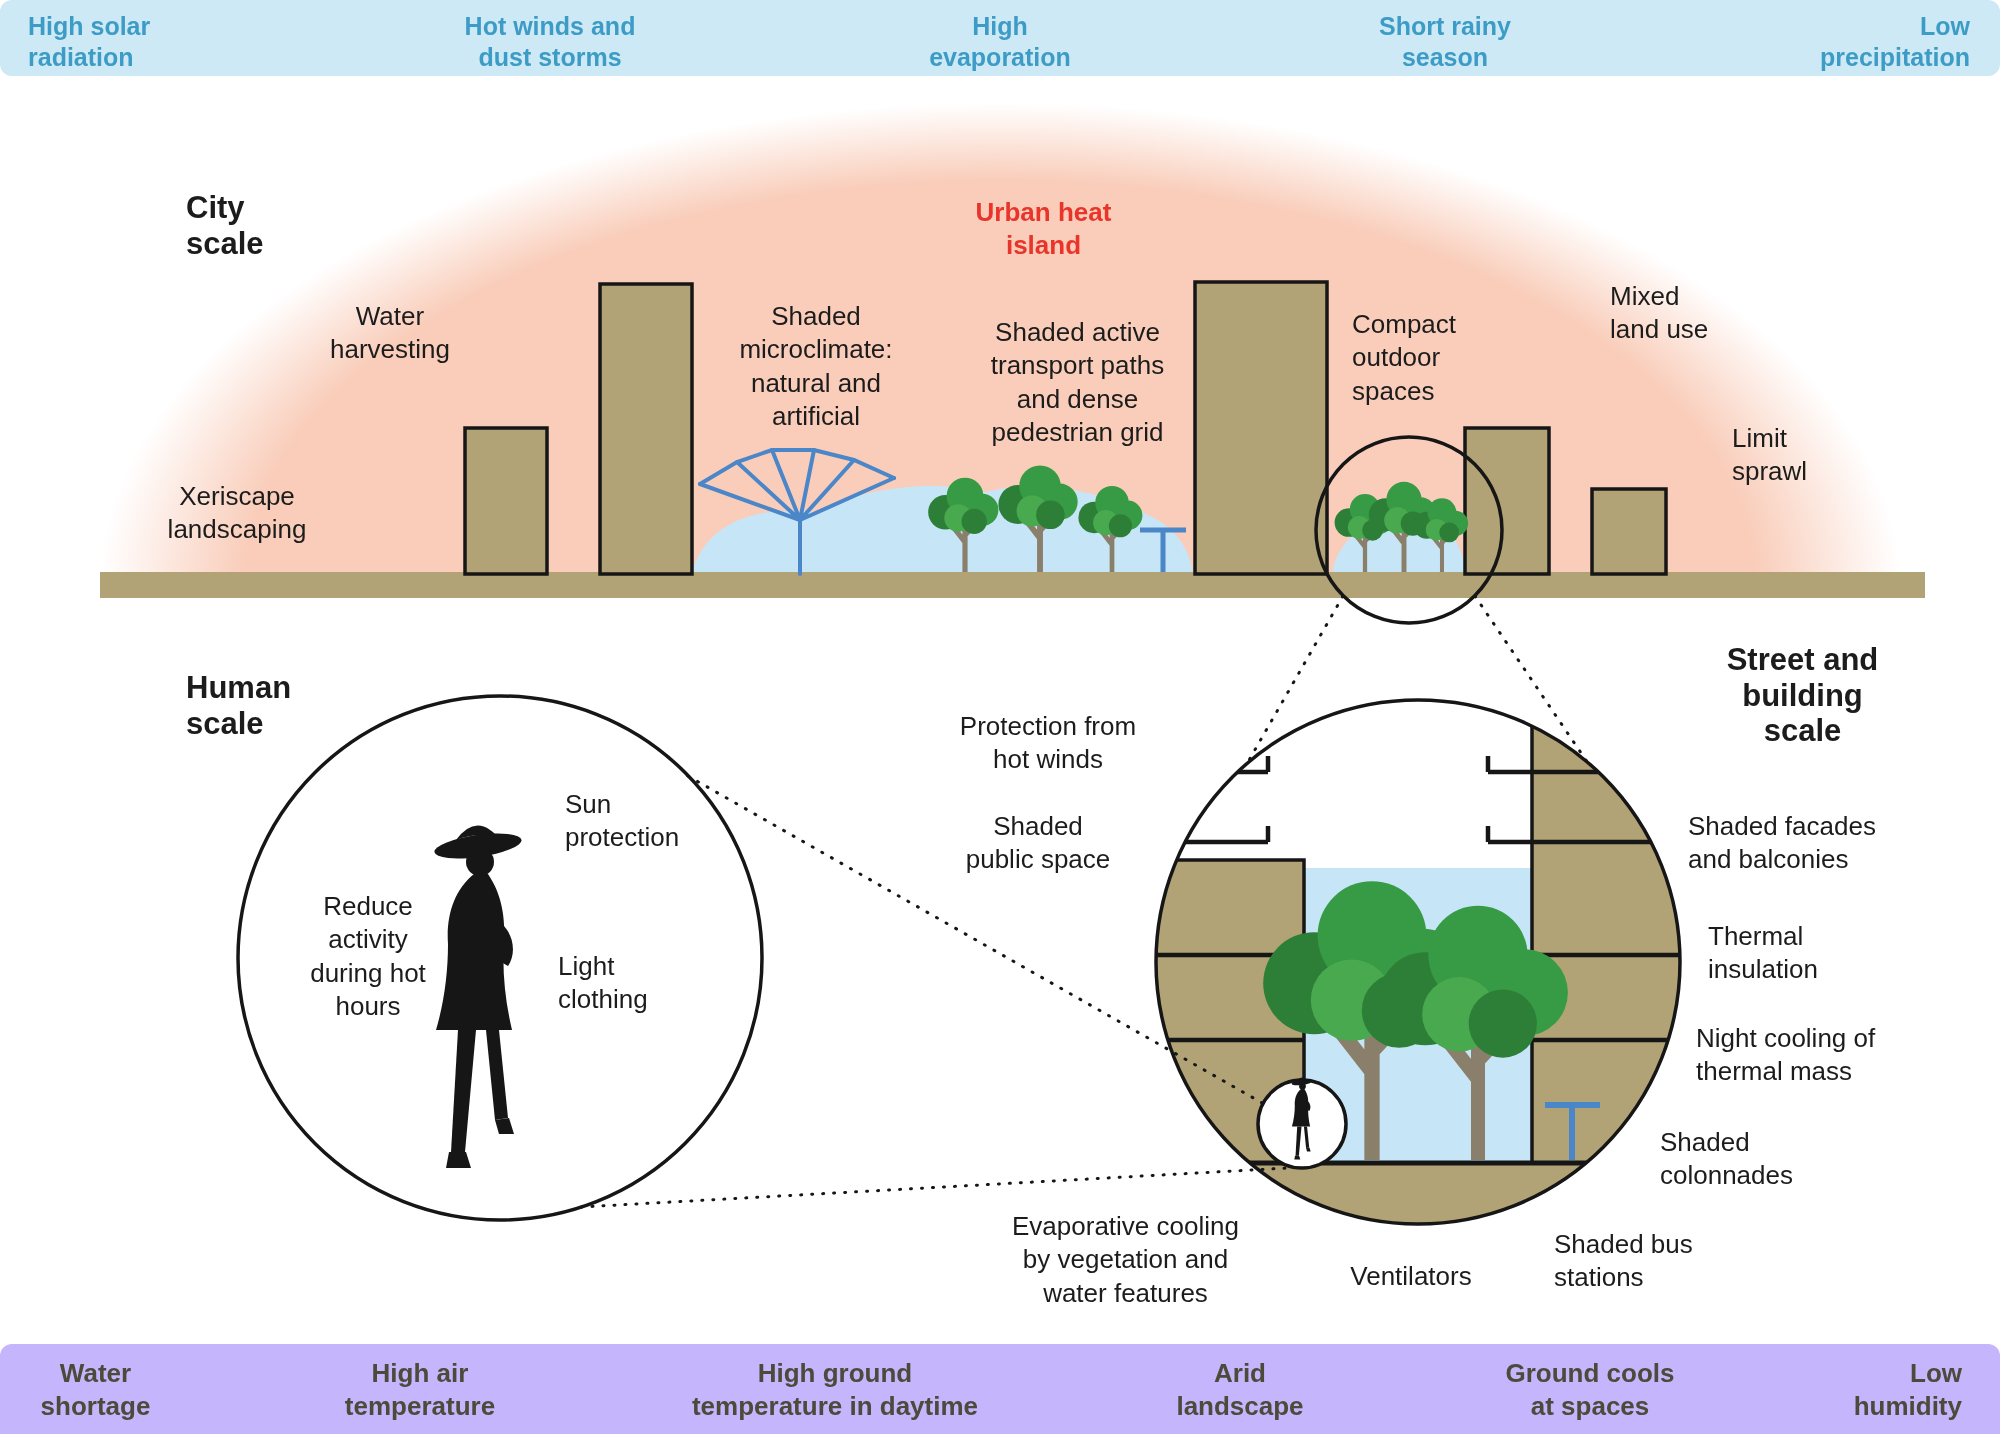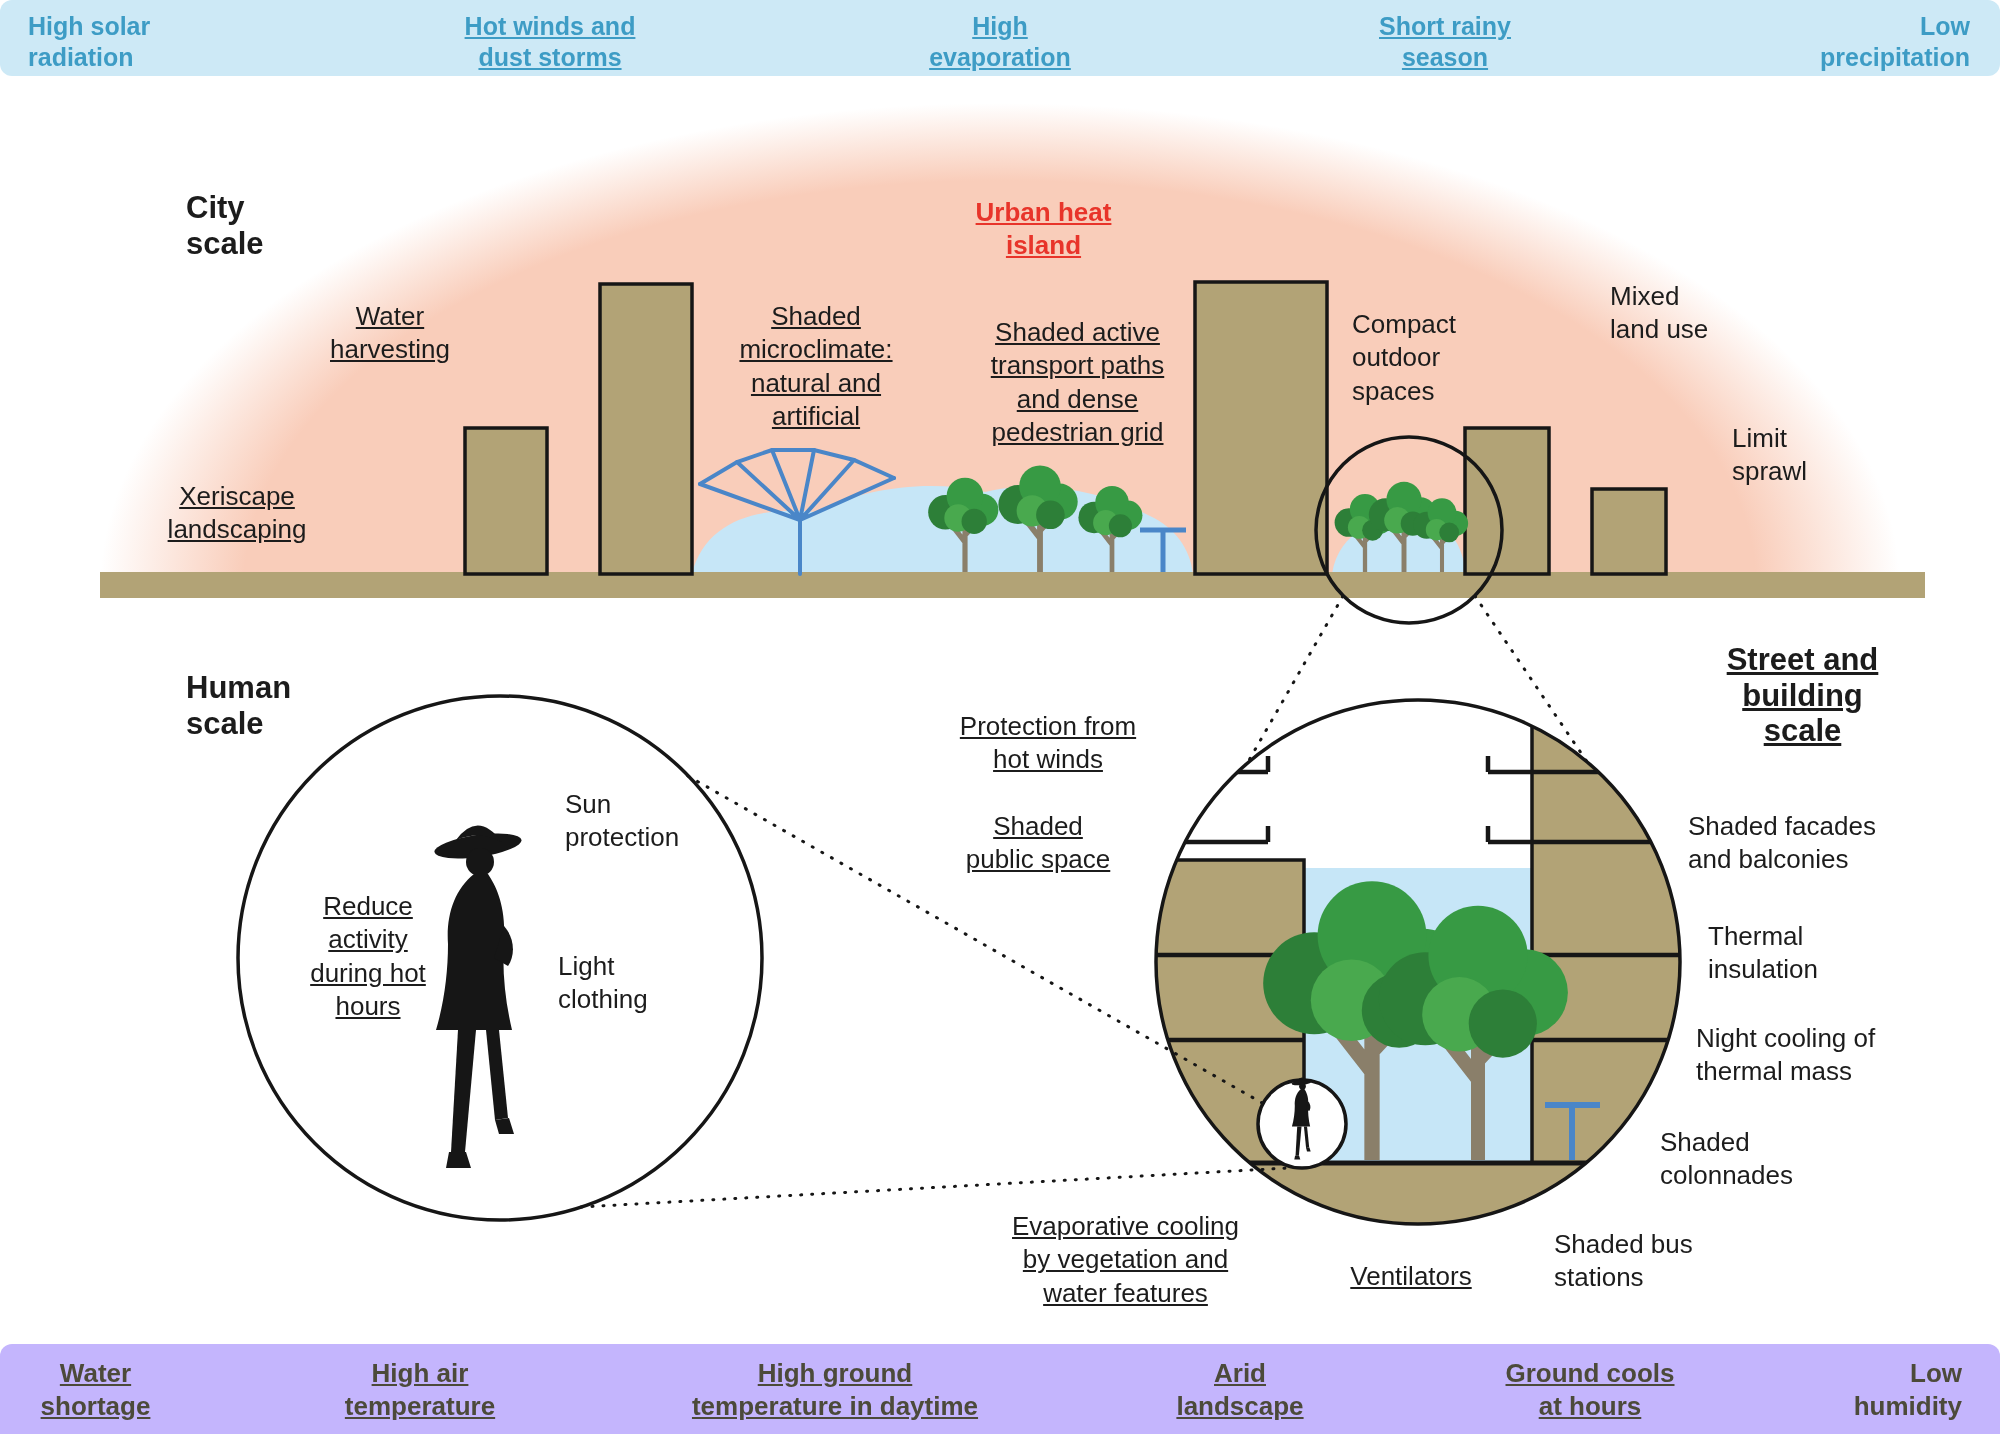--- a/index.html
+++ b/index.html
@@ -6,21 +6,21 @@
   .stage{
     position:relative;width:2000px;height:1434px;overflow:hidden;background:#ffffff;
     font-family:"Liberation Sans","DejaVu Sans",sans-serif;color:#1c1c1c;
   }
   .scene{position:absolute;left:0;top:0;width:2000px;height:1434px;}
   .banner-top{position:absolute;left:0;top:0;width:2000px;height:76px;background:#cde9f6;border-radius:12px;}
   .banner-top .bt{position:absolute;top:11px;font-weight:bold;font-size:25px;line-height:1.22;color:#3d9cc5;}
   .banner-bottom{position:absolute;left:0;top:1344px;width:2000px;height:90px;background:#c4b5fd;border-radius:12px 12px 0 0;}
   .banner-bottom .bb{position:absolute;top:13px;font-weight:bold;font-size:26px;line-height:1.25;color:#4c4a3a;}
   .lbl{position:absolute;font-size:26px;line-height:1.28;color:#1c1c1c;}
-  .center{text-align:center;text-decoration:underline;}
+  .center{text-align:center;}
   .right{text-align:right;}
   .h1{font-weight:bold;font-size:31px;line-height:1.15;}
   .red{color:#e8342a;font-weight:bold;}
 </style>
 </head>
 <body>
 
 <div class="stage">
 
   <svg class="scene" viewBox="0 0 2000 1434" width="2000" height="1434">
@@ -166,17 +166,17 @@
   <div class="lbl" style="left:1660px;top:1126px;width:145px">Shaded colonnades</div>
   <div class="lbl" style="left:1554px;top:1228px;width:150px">Shaded bus stations</div>
   <div class="lbl center" style="left:1336px;top:1260px;width:150px">Ventilators</div>
   <div class="lbl center" style="left:998px;top:1210px;width:255px">Evaporative cooling by vegetation and water features</div>
 
   <div class="banner-bottom">
     <div class="bb center" style="left:38px;width:115px">Water shortage</div>
     <div class="bb center" style="left:335px;width:170px">High air temperature</div>
     <div class="bb center" style="left:685px;width:300px">High ground temperature in daytime</div>
     <div class="bb center" style="left:1170px;width:140px">Arid landscape</div>
-    <div class="bb center" style="left:1500px;width:180px">Ground cools at hours</div>
+    <div class="bb center" style="left:1500px;width:180px">Ground cools at spaces</div>
     <div class="bb right" style="left:1842px;width:120px">Low humidity</div>
   </div>
 
 </div>
 
 </body></html>

